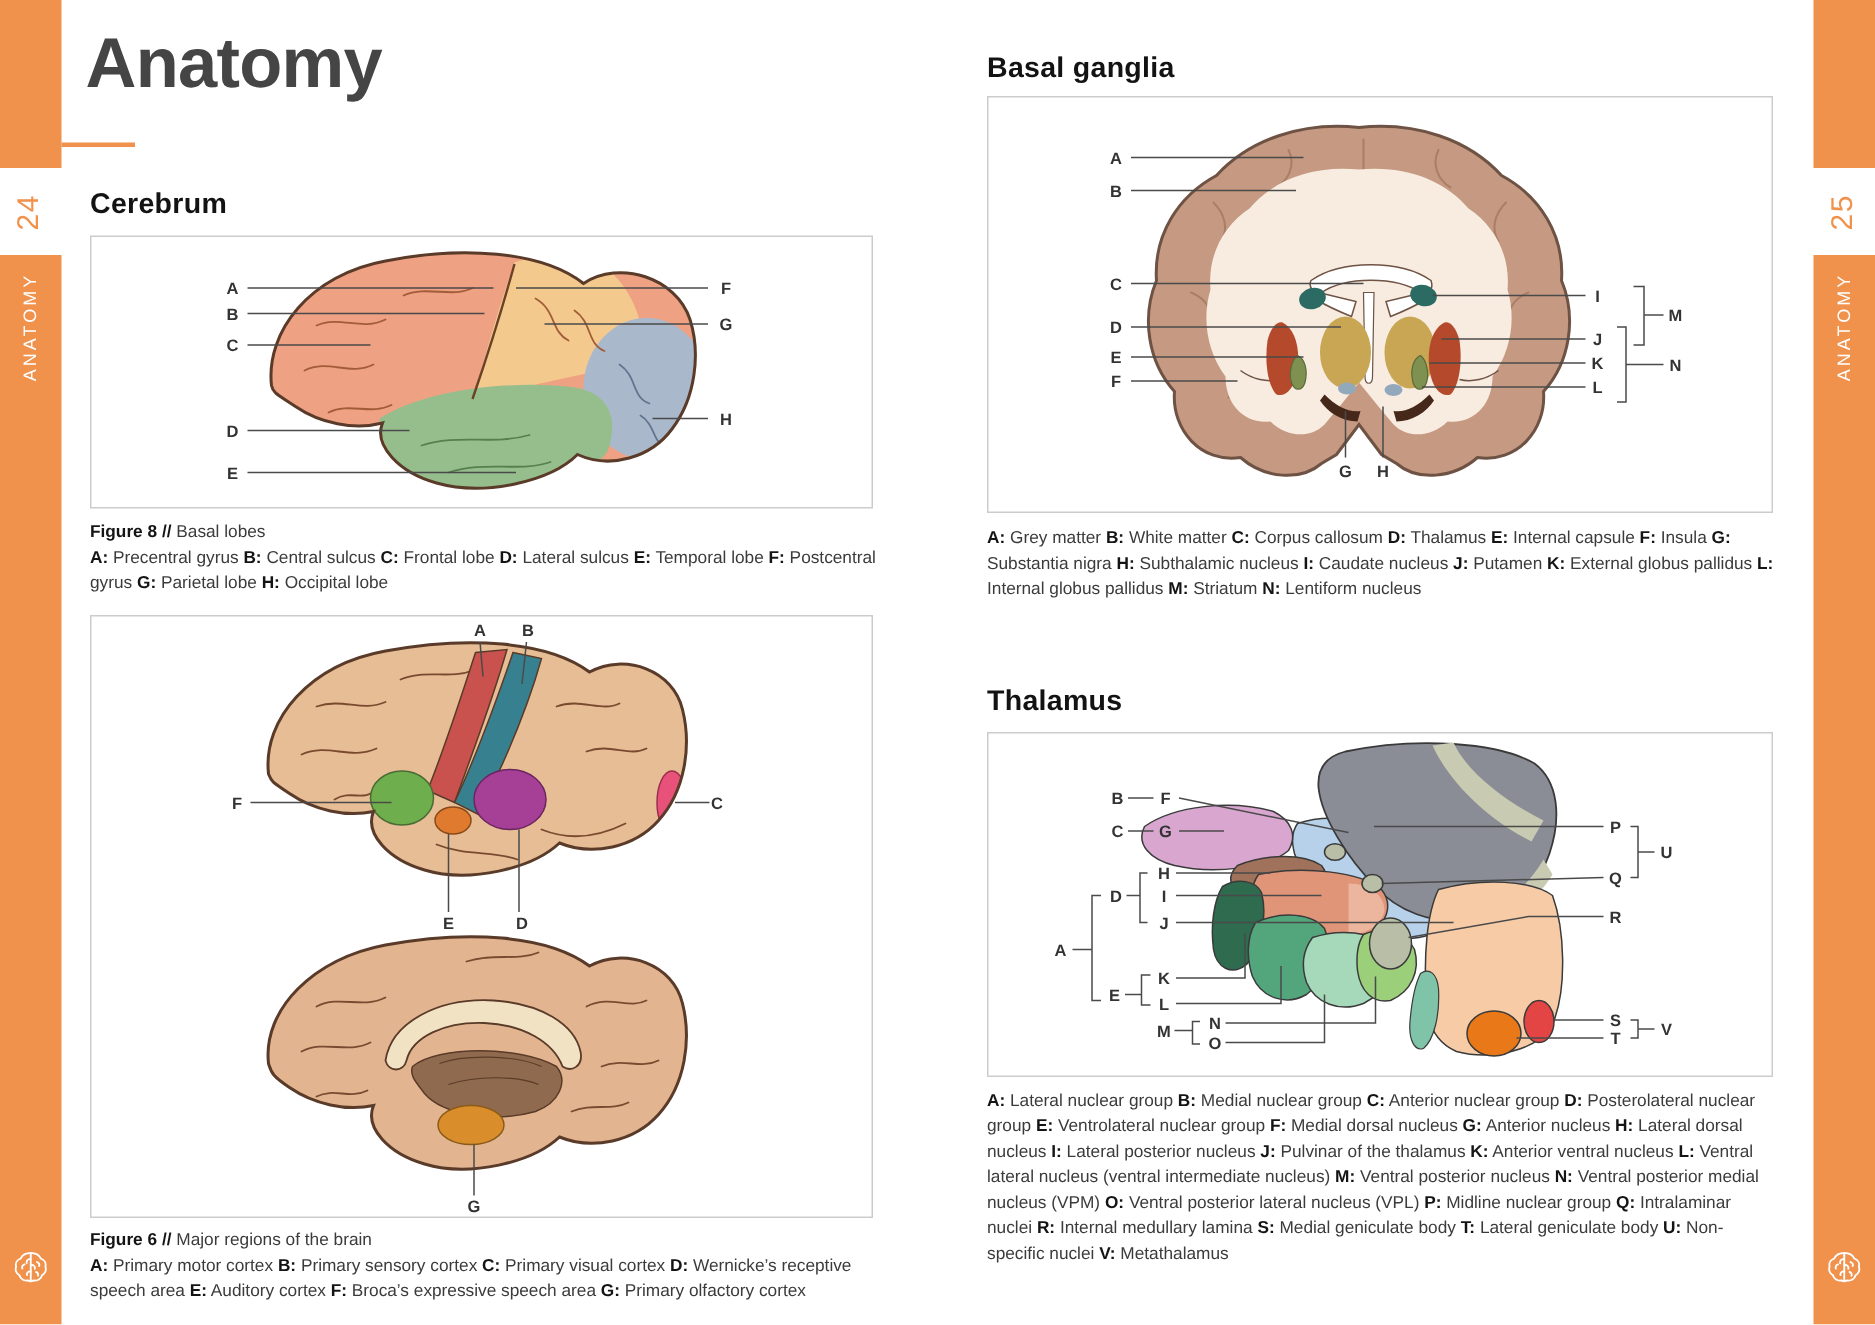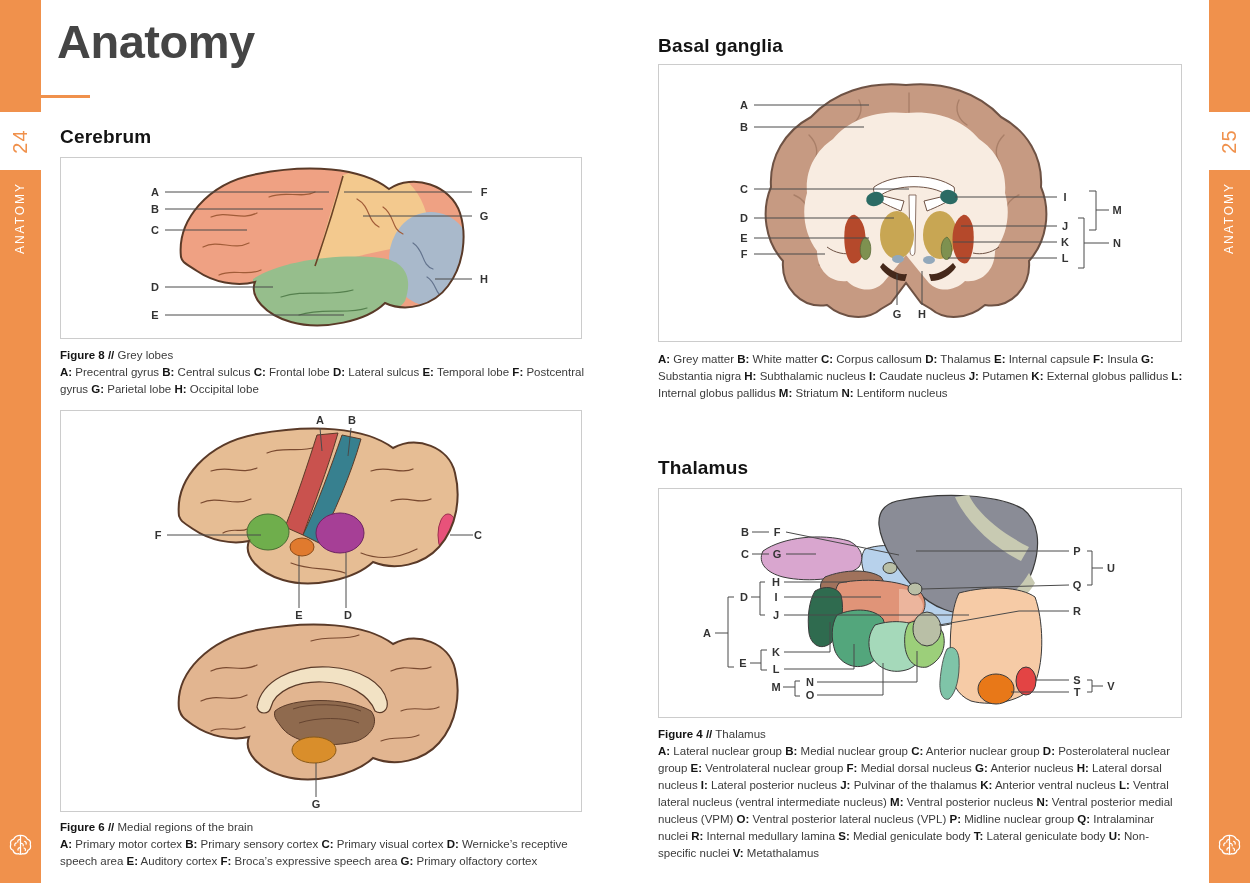--- a/index.html
+++ b/index.html
@@ -118,21 +118,21 @@
     <text class="co" x="94" y="132">D</text>
     <text class="co" x="94" y="160">E</text>
     <text class="co" x="423" y="37">F</text>
     <text class="co" x="423" y="61">G</text>
     <text class="co" x="423" y="124">H</text>
   </g>
 </svg>
 </div>
 
 <div class="cap" style="left:60px;top:347px;width:524px">
-  <div><span class="head">Figure 8 //</span> <span>Grey lobes</span></div>
+  <div><span class="head">Figure 8 //</span> <span>Basal lobes</span></div>
   <div><span class="entry"><b>A:</b> Precentral gyrus </span><span class="entry"><b>B:</b> Central sulcus </span><span class="entry"><b>C:</b> Frontal lobe </span><span class="entry"><b>D:</b> Lateral sulcus </span><span class="entry"><b>E:</b> Temporal lobe </span><span class="entry"><b>F:</b> Postcentral gyrus </span><span class="entry"><b>G:</b> Parietal lobe </span><span class="entry"><b>H:</b> Occipital lobe </span></div>
 </div>
 
 <div class="fig-box" style="left:60px;top:410px;width:520px;height:400px">
 <svg viewBox="0 0 520 400">
 
   <defs>
     <clipPath id="f2top">
           <path d="M118,105 C114,68 146,32 196,23 C250,13 304,16 332,37 C356,24 388,36 394,62 C400,86 396,116 378,136 C362,154 334,160 312,151 C294,168 252,178 222,169 C198,162 182,145 188,130 C170,134 148,129 132,118 C120,110 120,110 118,105 Z"></path>
         </clipPath>
@@ -190,21 +190,21 @@
     <text class="co" x="417" y="128">C</text>
     <text class="co" x="287" y="208">D</text>
     <text class="co" x="238" y="208">E</text>
     <text class="co" x="97" y="128">F</text>
     <text class="co" x="255" y="397">G</text>
   </g>
 </svg>
 </div>
 
 <div class="cap" style="left:60px;top:819px;width:524px">
-  <div><span class="head">Figure 6 //</span> <span>Medial regions of the brain</span></div>
+  <div><span class="head">Figure 6 //</span> <span>Major regions of the brain</span></div>
   <div><span class="entry"><b>A:</b> Primary motor cortex </span><span class="entry"><b>B:</b> Primary sensory cortex </span><span class="entry"><b>C:</b> Primary visual cortex </span><span class="entry"><b>D:</b> Wernicke’s receptive speech area </span><span class="entry"><b>E:</b> Auditory cortex </span><span class="entry"><b>F:</b> Broca’s expressive speech area </span><span class="entry"><b>G:</b> Primary olfactory cortex </span></div>
 </div>
 
 <div class="h2" style="left:658px;top:35px">Basal ganglia</div>
 
 <div class="fig-box" style="left:658px;top:64px;width:522px;height:276px">
 <svg viewBox="0 0 522 276">
 
   <path d="M247,20 C285,16 320,28 342,52 C368,66 384,92 382,122 C392,146 388,176 370,196 C372,222 352,244 326,240 C310,254 286,256 272,244 L262,238 L247,218 L232,238 L222,244 C208,256 184,254 168,240 C142,244 122,222 124,196 C106,176 102,146 112,122 C110,92 126,66 152,52 C174,28 209,16 247,20 Z" fill="#C69A82" stroke="#6E5244" stroke-width="2"></path>
   <g stroke="#A97F68" stroke-width="1.4" fill="none" stroke-linecap="round">
@@ -367,15 +367,14 @@
     <text class="co" x="418" y="126">R</text>
     <text class="co" x="418" y="195">S</text>
     <text class="co" x="418" y="207">T</text>
     <text class="co" x="452" y="83">U</text>
     <text class="co" x="452" y="201">V</text>
   </g>
 </svg>
 </div>
 
 <div class="cap" style="left:658px;top:726px;width:526px">
-  <div><span class="head">Figure 4 //</span> <span>Thalamus</span></div>
   <div><span class="entry"><b>A:</b> Lateral nuclear group </span><span class="entry"><b>B:</b> Medial nuclear group </span><span class="entry"><b>C:</b> Anterior nuclear group </span><span class="entry"><b>D:</b> Posterolateral nuclear group </span><span class="entry"><b>E:</b> Ventrolateral nuclear group </span><span class="entry"><b>F:</b> Medial dorsal nucleus </span><span class="entry"><b>G:</b> Anterior nucleus </span><span class="entry"><b>H:</b> Lateral dorsal nucleus </span><span class="entry"><b>I:</b> Lateral posterior nucleus </span><span class="entry"><b>J:</b> Pulvinar of the thalamus </span><span class="entry"><b>K:</b> Anterior ventral nucleus </span><span class="entry"><b>L:</b> Ventral lateral nucleus (ventral intermediate nucleus) </span><span class="entry"><b>M:</b> Ventral posterior nucleus </span><span class="entry"><b>N:</b> Ventral posterior medial nucleus (VPM) </span><span class="entry"><b>O:</b> Ventral posterior lateral nucleus (VPL) </span><span class="entry"><b>P:</b> Midline nuclear group </span><span class="entry"><b>Q:</b> Intralaminar nuclei </span><span class="entry"><b>R:</b> Internal medullary lamina </span><span class="entry"><b>S:</b> Medial geniculate body </span><span class="entry"><b>T:</b> Lateral geniculate body </span><span class="entry"><b>U:</b> Non-specific nuclei </span><span class="entry"><b>V:</b> Metathalamus </span></div>
 </div>
 
 </body></html>

